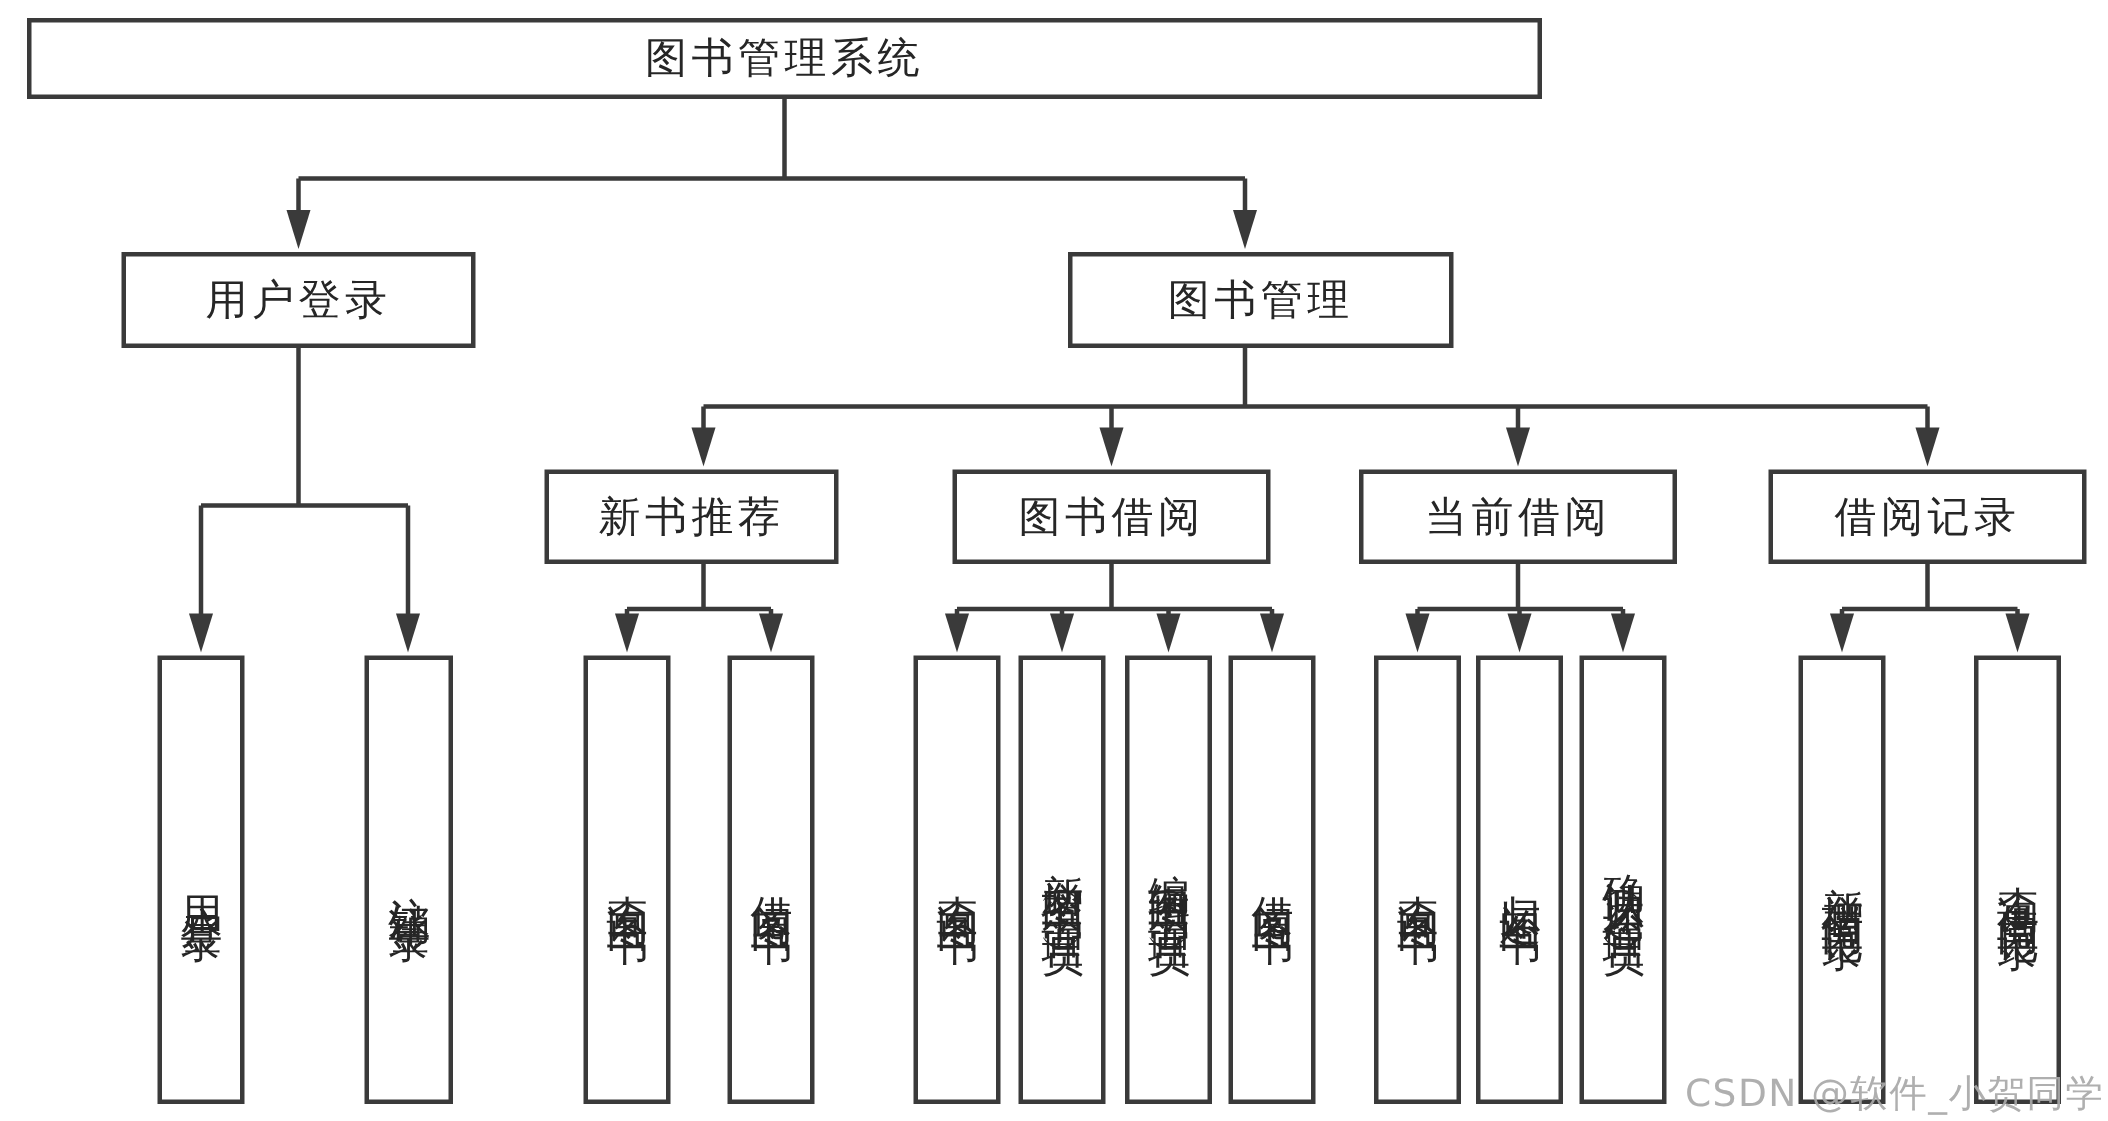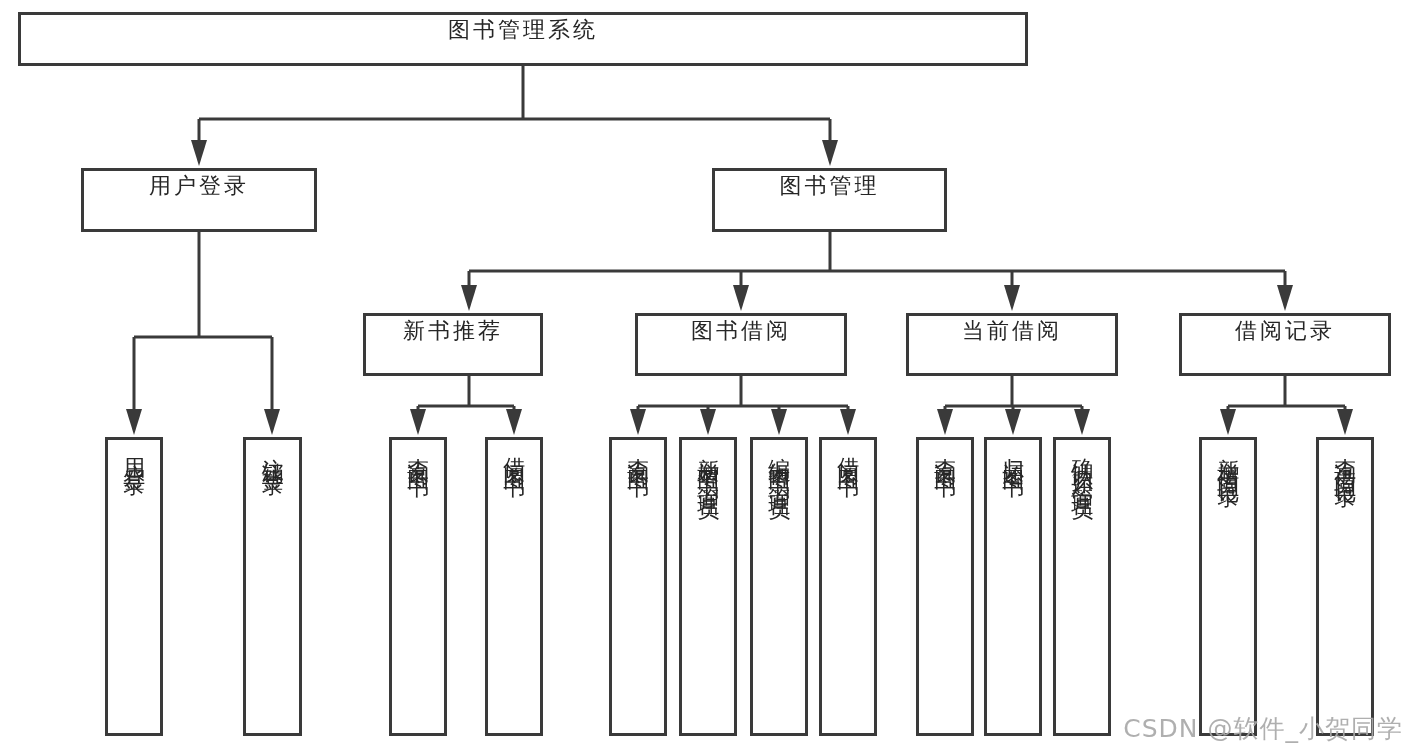--- a/index.html
+++ b/index.html
@@ -16,22 +16,22 @@
     overflow:hidden;
     font-family:"DejaVu Sans","Liberation Sans",sans-serif;
   }
   .wires{position:absolute;left:0;top:0;width:1405px;height:747px;z-index:1;}
   .ln{stroke:var(--line);stroke-width:3;fill:none;}
   .ah{fill:var(--line);stroke:none;}
   .node{
     position:absolute;box-sizing:border-box;z-index:2;
     border:3px solid var(--line);
     background:var(--bg);color:var(--text);
-    display:flex;align-items:flex-start;justify-content:center;
-    font-size:22px;letter-spacing:3px;
+    display:flex;align-items:center;justify-content:center;
+    font-size:28px;letter-spacing:3px;
     white-space:nowrap;
   }
   .leaf span{
     writing-mode:vertical-lr;
     letter-spacing:6px;
     line-height:1.2;
     white-space:normal;
   }
   .watermark{
     position:absolute;right:2px;top:712px;z-index:5;
@@ -87,25 +87,25 @@
     </g>
   </svg>
 
   <div class="node" style="left:18px;top:12px;width:1010px;height:54px">
     <span>图书管理系统</span>
   </div>
 
   <div class="node" style="left:81px;top:168px;width:236px;height:64px">
     <span>用户登录</span>
   </div>
-  <div class="node" style="left:712px;top:168px;width:235px;height:64px">
+  <div class="node" style="left:712px;top:168px;width:257px;height:64px">
     <span>图书管理</span>
   </div>
 
-  <div class="node" style="left:363px;top:313px;width:180px;height:63px">
+  <div class="node" style="left:363px;top:313px;width:196px;height:63px">
     <span>新书推荐</span>
   </div>
   <div class="node" style="left:635px;top:313px;width:212px;height:63px">
     <span>图书借阅</span>
   </div>
   <div class="node" style="left:1179px;top:313px;width:212px;height:63px">
     <span>借阅记录</span>
   </div>
   <div class="node" style="left:906px;top:313px;width:212px;height:63px">
     <span>当前借阅</span>

